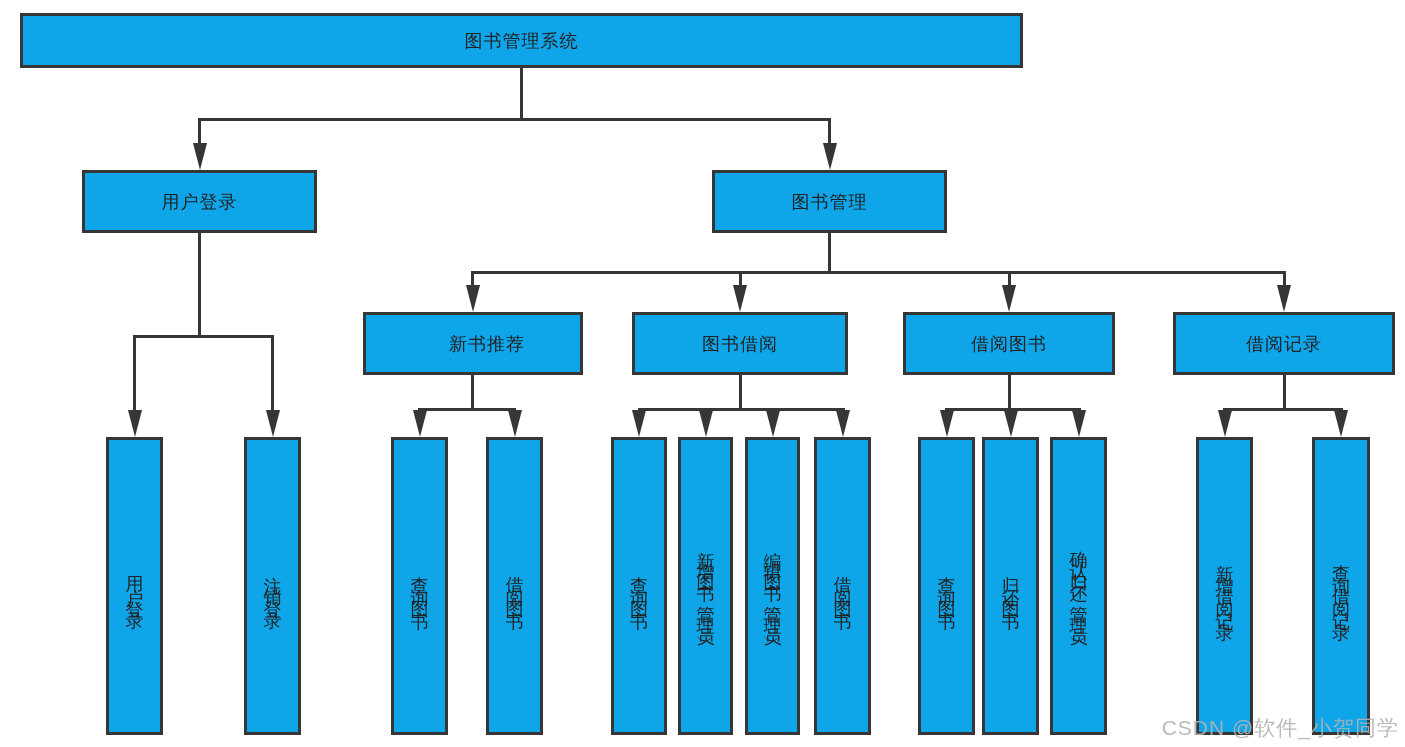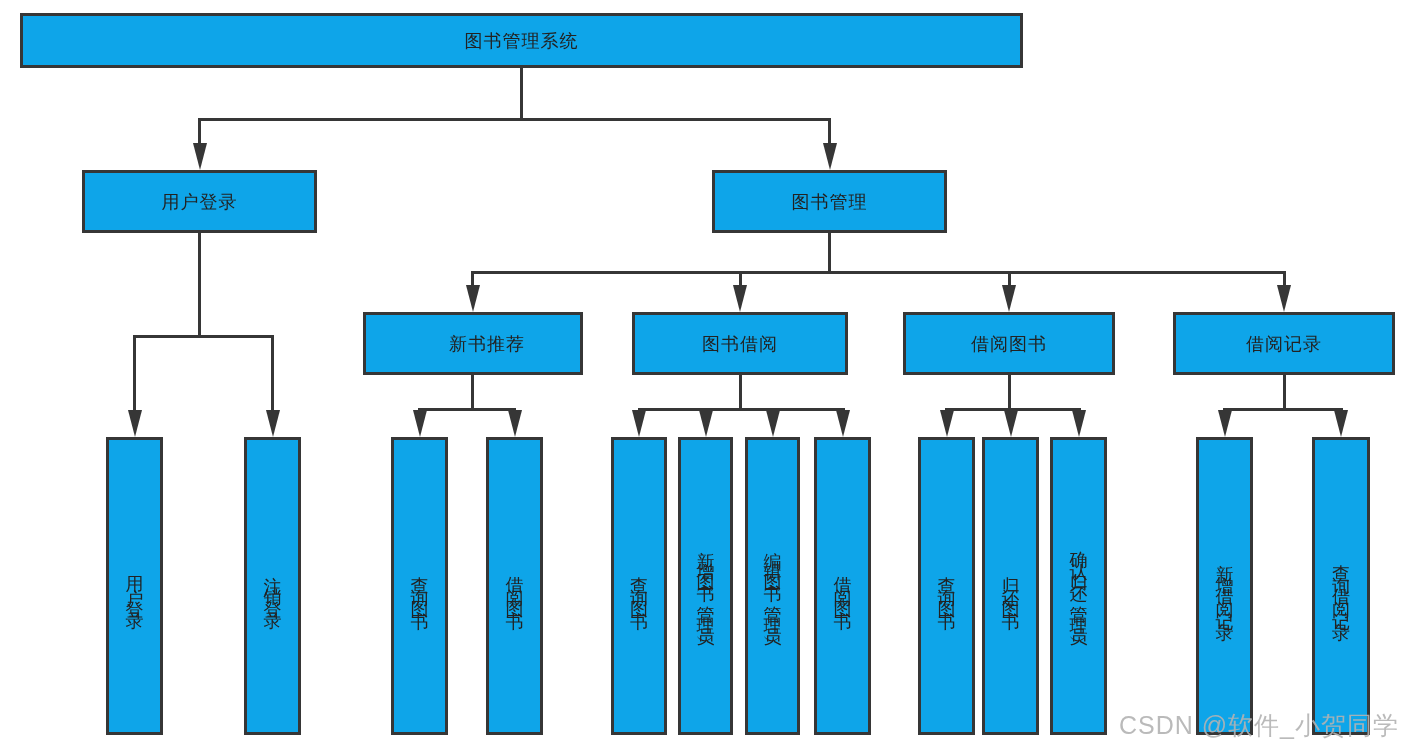--- a/index.html
+++ b/index.html
@@ -32,21 +32,21 @@
   .ar{
     position:absolute;
     width:0;height:0;
     border-left:7px solid transparent;
     border-right:7px solid transparent;
     border-top:27px solid #363636;
   }
   .watermark{
     position:absolute;
     right:6px;bottom:5px;
-    font-size:25px;
+    font-size:21px;
     color:#b3b3b3;
     letter-spacing:1px;
     z-index:10;
     opacity:.9;
   }
 </style>
 </head>
 <body>
 
 <div class="stage">

